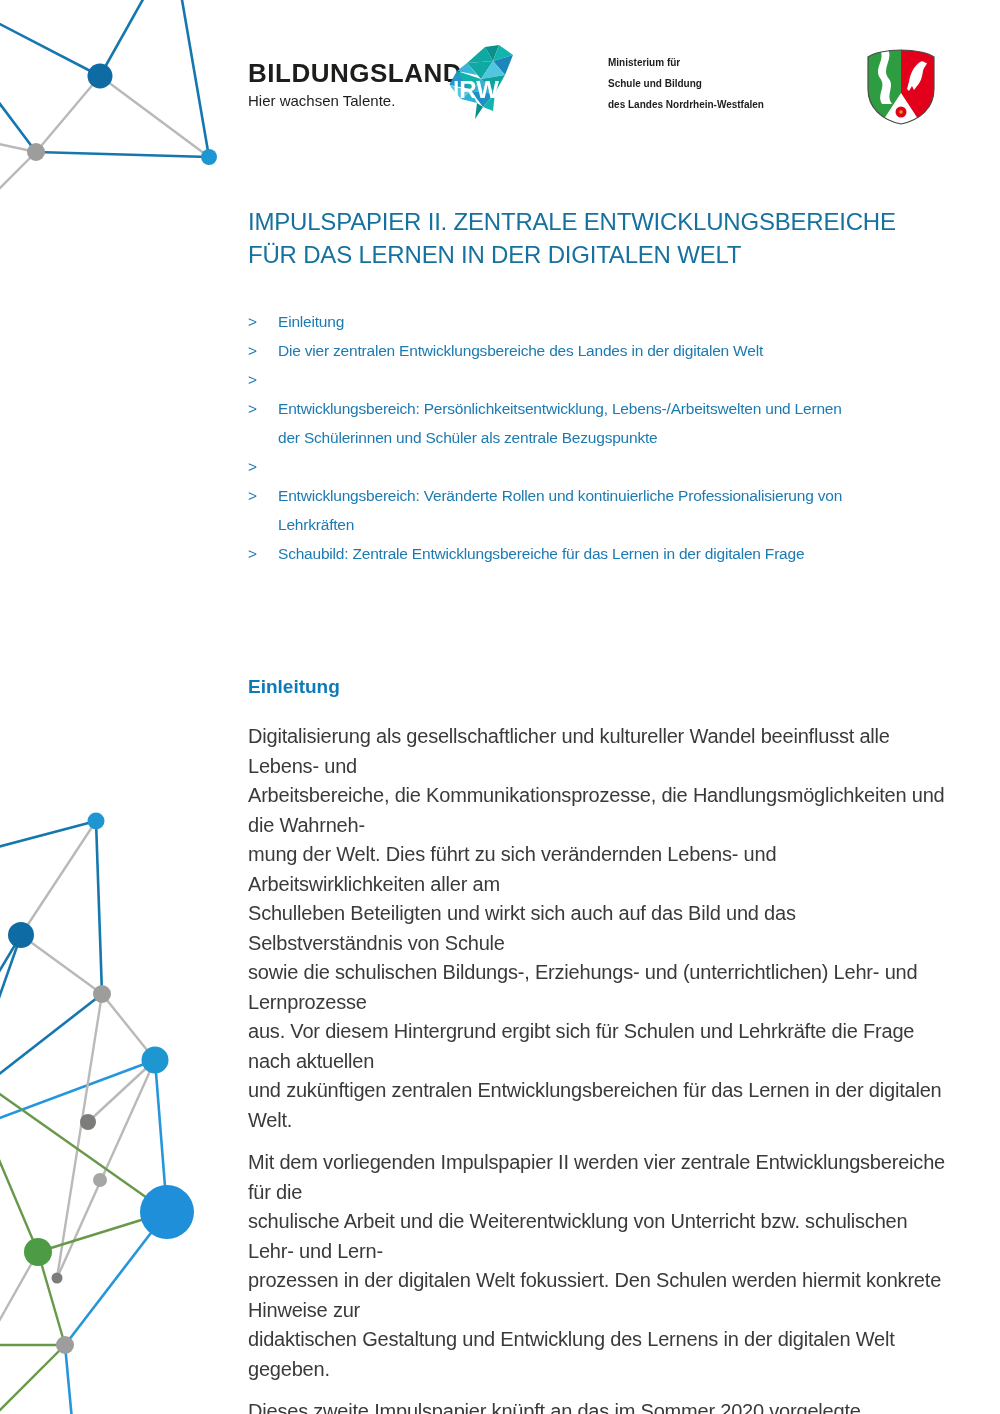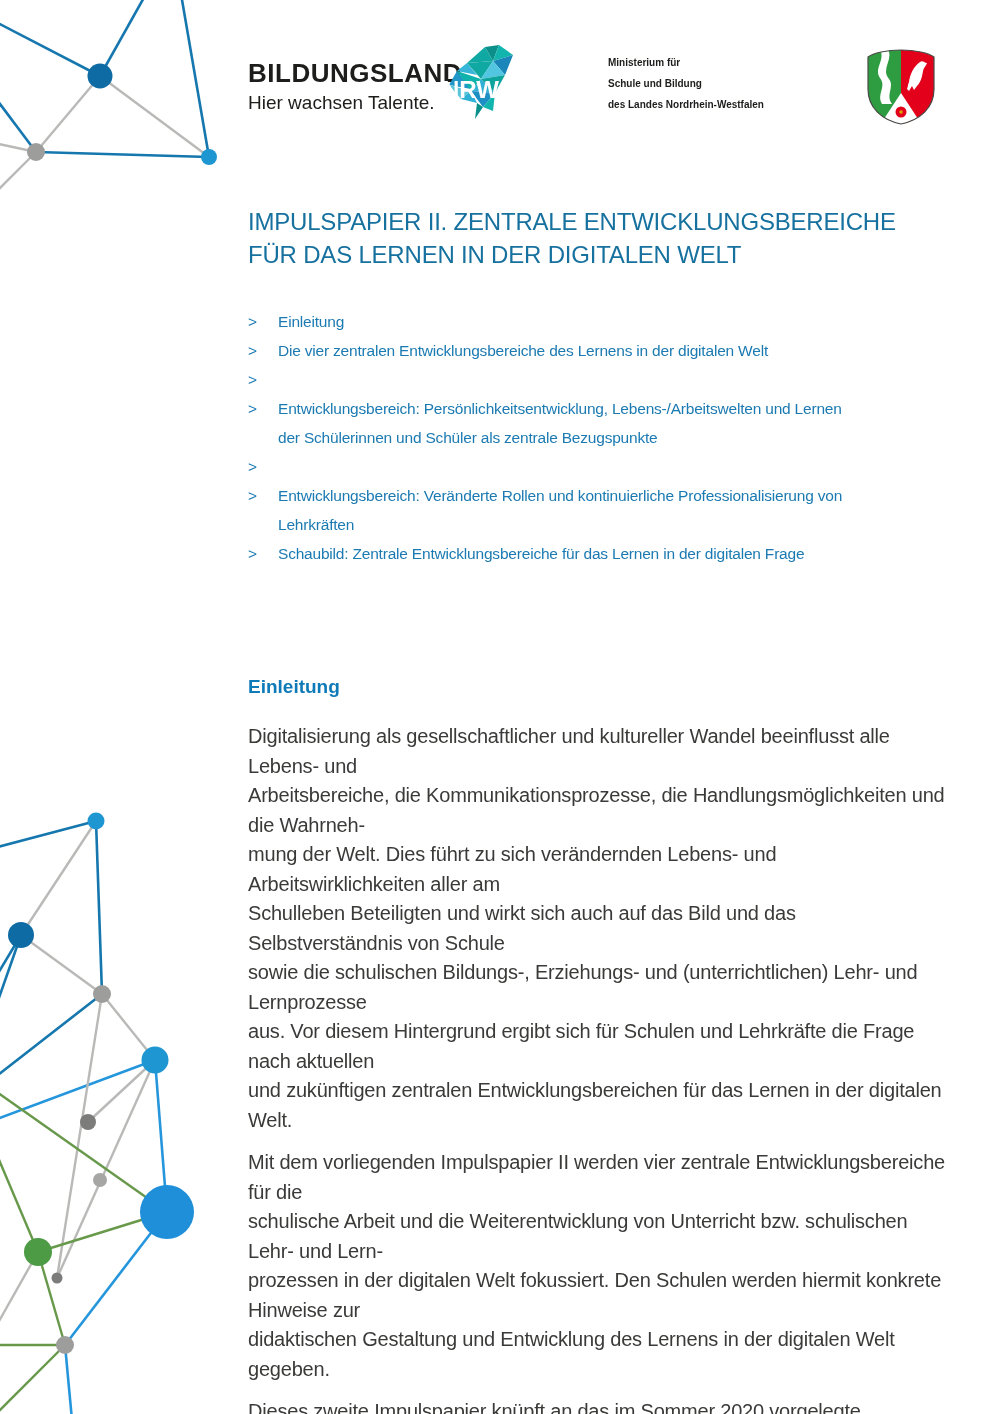--- a/index.html
+++ b/index.html
@@ -4,21 +4,21 @@
 <style>
   html,body{margin:0;padding:0;background:#e8e8e8;}
   #page{
     position:relative;width:1000px;height:1414px;margin:0 auto;
     background:#ffffff;overflow:hidden;
     font-family:"Liberation Sans",sans-serif;color:#3a3a39;
   }
   .abs{position:absolute;}
   
   .brand-name{font-size:26px;font-weight:700;color:#1d1d1b;letter-spacing:.5px;}
-  .brand-tagline{font-size:19px;color:#1d1d1b;margin-top:3px;}
+  .brand-tagline{font-size:15px;color:#1d1d1b;margin-top:3px;}
   .ministry{font-size:10px;font-weight:700;color:#1d1d1b;line-height:21px;white-space:pre-line;}
   
   .doc-title{font-size:24px;line-height:33px;color:#17719f;letter-spacing:-.2px;}
   .doc-title .t-bold{font-weight:400;}
   .doc-title .t-rest{font-weight:400;white-space:pre-line;}
   
   .toc{font-size:15.5px;line-height:29px;color:#1b7ab2;letter-spacing:-.2px;}
   .toc-item{display:flex;align-items:flex-start;cursor:pointer;}
   .toc-bullet{width:30px;flex:0 0 30px;}
   .toc-text{white-space:pre-line;}
@@ -149,21 +149,21 @@
 FÜR DAS LERNEN IN DER DIGITALEN WELT</span>
     </h1>
 
     <nav class="toc" style="margin-top:36px">
       <div class="toc-item">
         <span class="toc-bullet">&gt;</span>
         <span class="toc-text">Einleitung</span>
       </div>
       <div class="toc-item">
         <span class="toc-bullet">&gt;</span>
-        <span class="toc-text">Die vier zentralen Entwicklungsbereiche des Lernens in der digitalen Welt</span>
+        <span class="toc-text">Die vier zentralen Entwicklungsbereiche des Landes in der digitalen Welt</span>
       </div>
       <div class="toc-item">
         <span class="toc-bullet">&gt;</span>
       </div>
       <div class="toc-item">
         <span class="toc-bullet">&gt;</span>
         <span class="toc-text">Entwicklungsbereich: Persönlichkeitsentwicklung, Lebens-/Arbeitswelten und Lernen
 der Schülerinnen und Schüler als zentrale Bezugspunkte</span>
       </div>
       <div class="toc-item">

